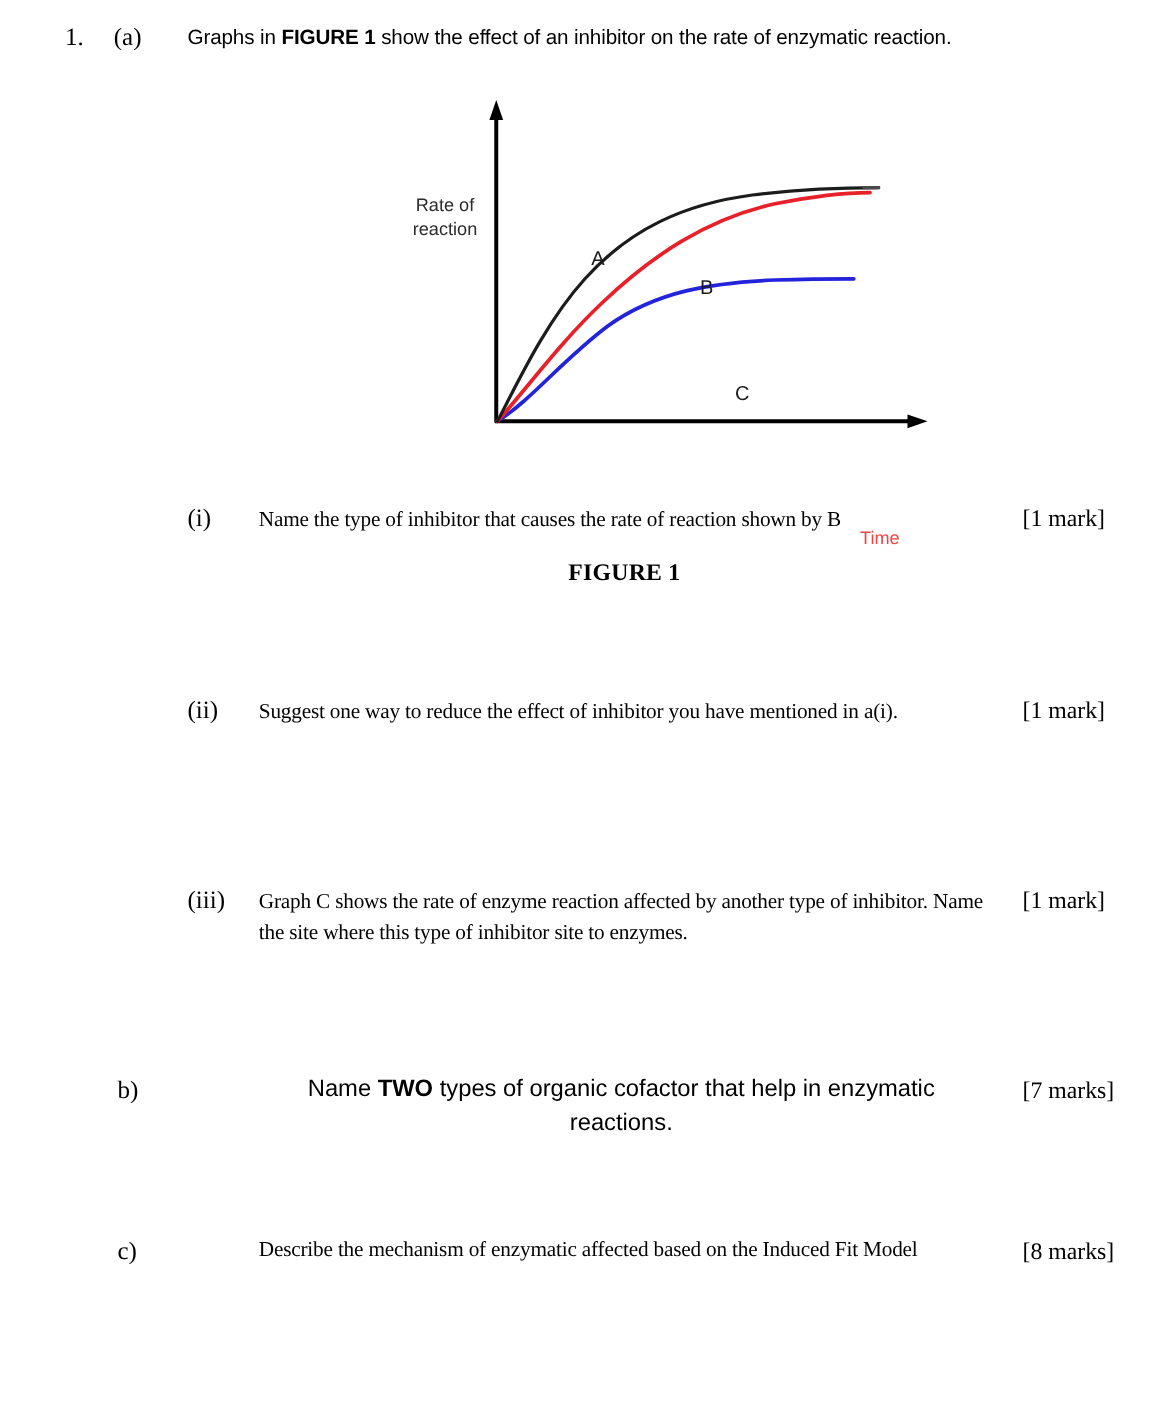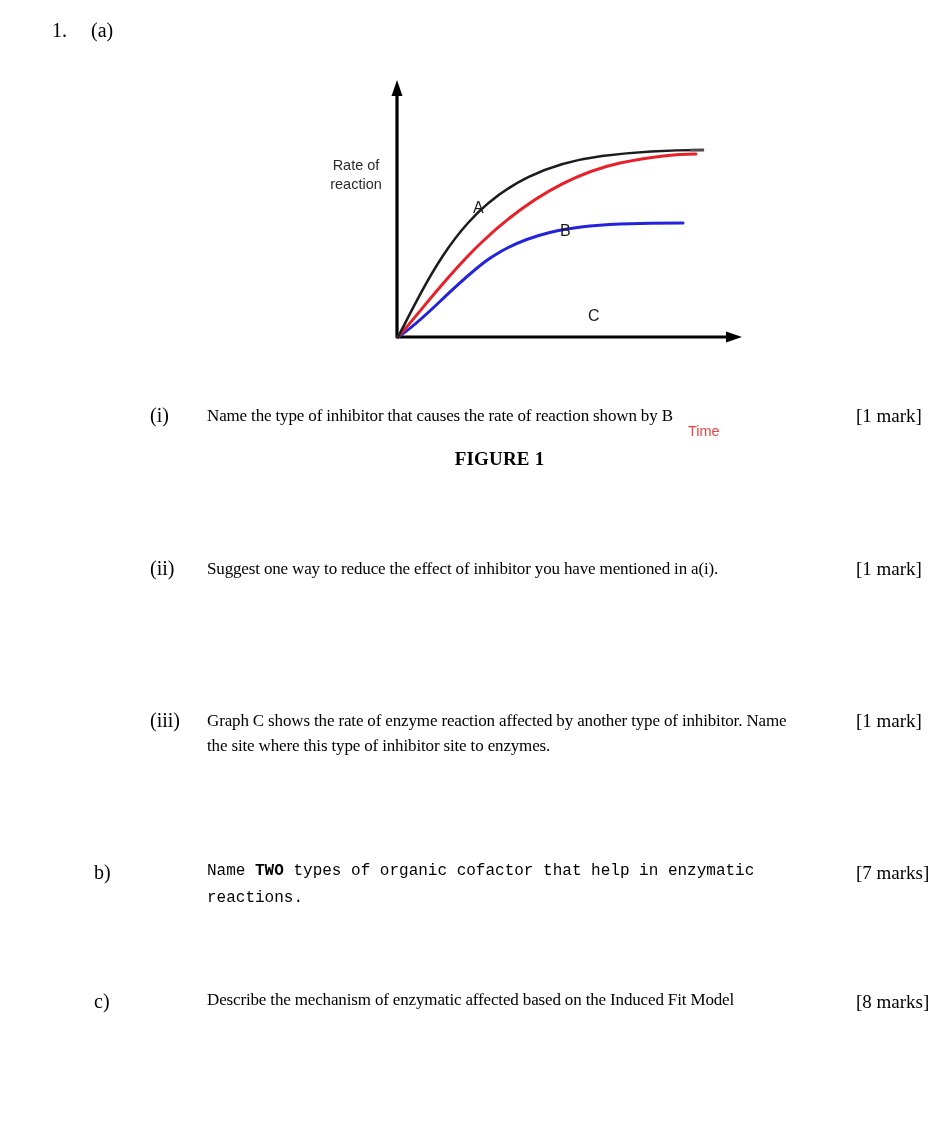--- a/index.html
+++ b/index.html
@@ -136,30 +136,31 @@
     position: absolute;
     left: 207px;
     top: 0;
     width: 580px;
     font-size: 17px;
     line-height: 25px;
     letter-spacing: -0.15px;
   }
   .q-body.sans { font-family: Liberation Serif, serif; }
   .q-body.serif {
-    font-family: Liberation Mono, monospace;
-    font-size: 16px;
+    font-family: Liberation Sans, sans-serif;
+    font-size: 19px;
     line-height: 27px;
     letter-spacing: 0;
+    text-align: center;
   }
   .q-body b { font-weight: bold; }
 
   .q-marks {
     position: absolute;
-    left: 856px;
+    left: 818px;
     top: 0;
     font-family: "Liberation Serif", serif;
     font-size: 19px;
     line-height: 25px;
     white-space: nowrap;
   }
 
   .pos-i   { top: 403px; }
   .pos-ii  { top: 556px; }
   .pos-iii { top: 708px; }
@@ -169,20 +170,21 @@
   .pos-c .q-marker, .pos-c .q-marks { top: 2px; }
 </style>
 </head>
 <body>
 
 <div class="page">
 
   <div class="q-header">
     <span class="num-marker">1.</span>
     <span class="alpha-marker">(a)</span>
+    <span class="header-text"><span>Graphs in </span><b>FIGURE 1</b><span> show the effect of an inhibitor on the rate of enzymatic reaction.</span></span>
   </div>
 
   <div class="figure-wrap">
 
     <div class="axis-label-y">Rate of reaction</div>
     <div class="axis-label-x">Time</div>
 
     <svg class="chart-svg" viewBox="0 0 470 310">
 
       <line x1="107" y1="24" x2="107" y2="268" stroke="#000000" stroke-width="3.2"></line>

